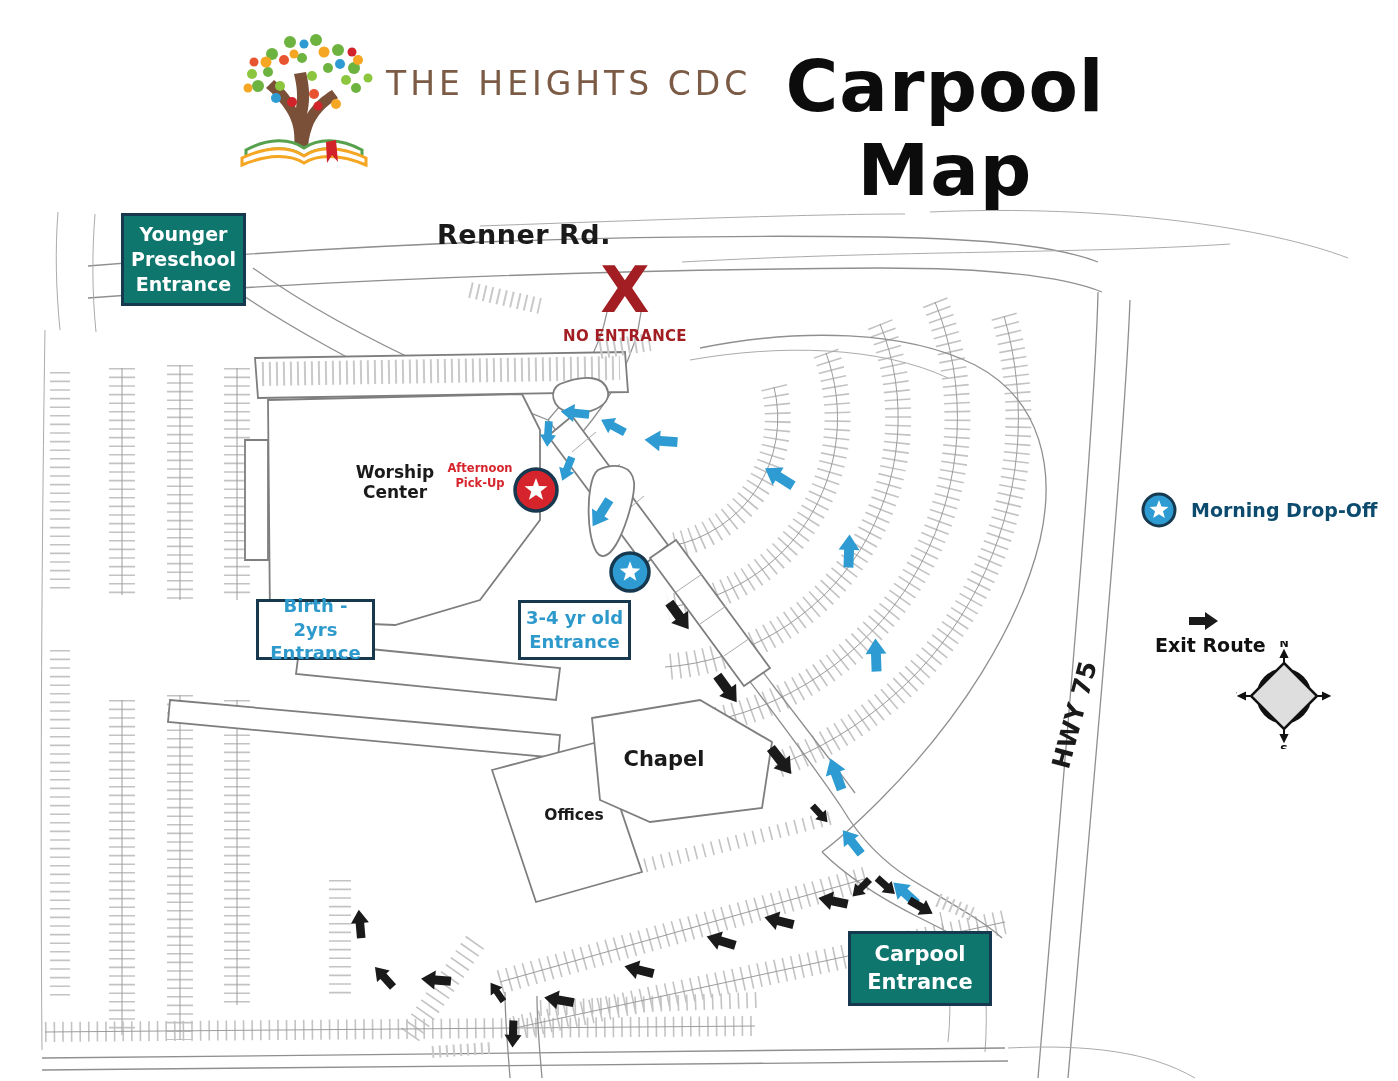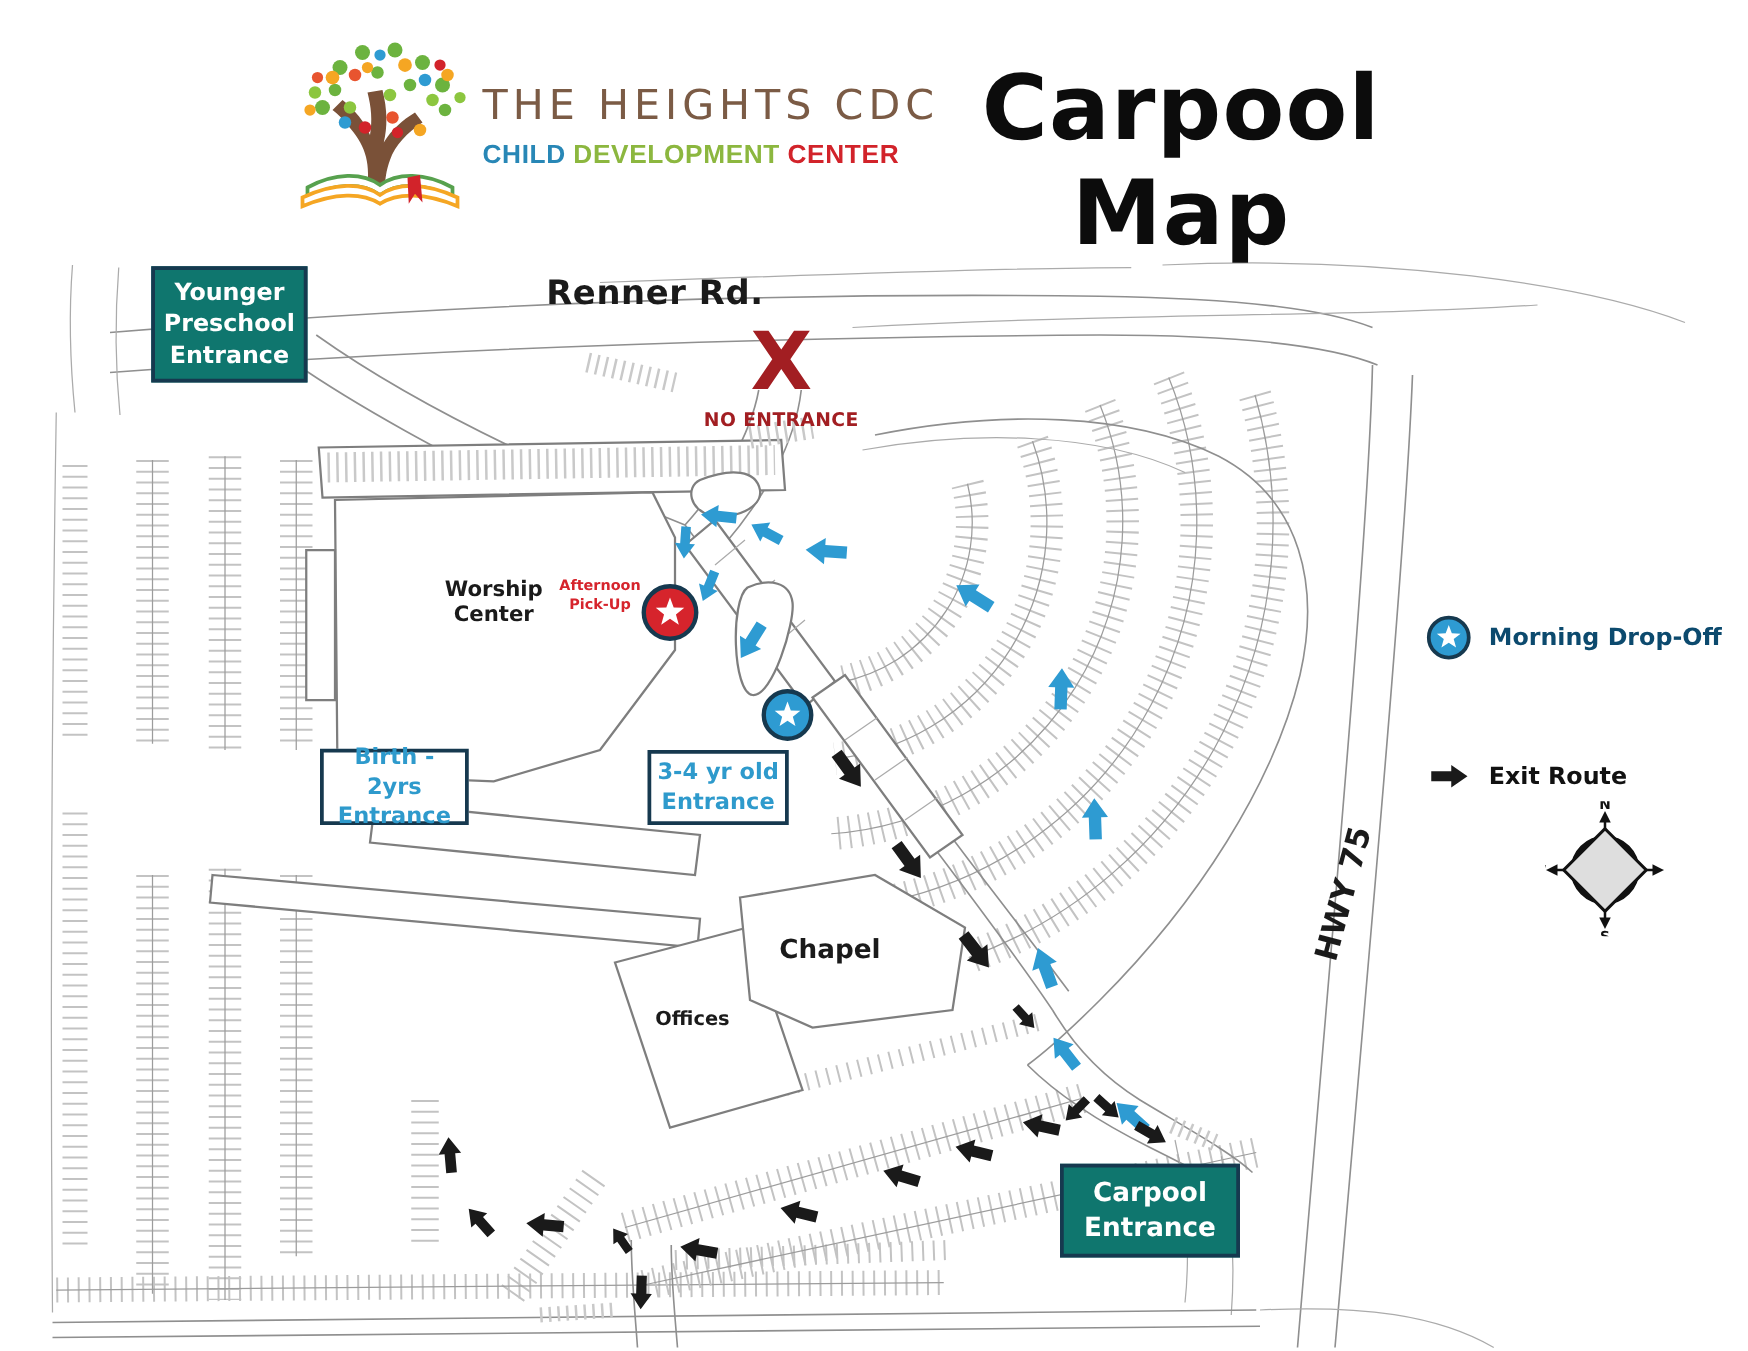--- a/index.html
+++ b/index.html
@@ -17,21 +17,21 @@
     font-family:"DejaVu Sans",sans-serif;font-size:72px;font-weight:800;color:#0c0c0c;letter-spacing:1px;}
 
   
   .map-label{position:absolute;color:#1a1a1a;font-family:"DejaVu Sans",sans-serif;font-weight:700;line-height:1.2;}
   .lbl-renner{left:437px;top:219px;font-size:27px;letter-spacing:0.5px;}
   .lbl-x{left:592px;top:258px;width:66px;text-align:center;font-size:64px;font-weight:800;color:#a21e22;line-height:1;}
   .lbl-noentrance{left:562px;top:327px;width:126px;text-align:center;font-size:15px;font-weight:800;color:#a21e22;letter-spacing:0.3px;}
   .lbl-worship{left:330px;top:462px;width:130px;text-align:center;font-size:17px;}
   .lbl-afternoon{left:438px;top:461px;width:84px;text-align:center;font-size:11.5px;color:#d6242c;line-height:1.3;}
   .lbl-chapel{left:618px;top:747px;width:92px;text-align:center;font-size:21px;}
-  .lbl-offices{left:508px;top:806px;width:92px;text-align:center;font-size:15.5px;}
+  .lbl-offices{left:508px;top:806px;width:92px;text-align:center;font-size:15.5px;padding-left:20px;}
   .lbl-hwy{left:1010px;top:700px;width:130px;text-align:center;font-size:25px;font-weight:700;
     transform:rotate(-75deg);transform-origin:center;}
 
   
   .box{position:absolute;border:3px solid #16394f;box-sizing:border-box;display:flex;flex-direction:column;
     justify-content:center;text-align:center;font-weight:700;font-family:"DejaVu Sans",sans-serif;line-height:1.33;}
   .box.filled{background:#0f766e;color:#ffffff;}
   .box.outline{background:#ffffff;color:#2e9acc;}
   .box-younger{left:121px;top:213px;width:125px;height:93px;font-size:19px;}
   .box-birth{left:256px;top:599px;width:119px;height:61px;font-size:18px;}
@@ -251,21 +251,20 @@
         <circle cx="64" cy="78" r="5" fill="#d2232a"></circle>
           <circle cx="124" cy="28" r="4.5" fill="#d2232a"></circle>
           <circle cx="90" cy="82" r="4.5" fill="#d2232a"></circle>
       </g>
       <path d="M18,126 C40,114 62,114 76,124 C90,114 112,114 134,126 L134,134 C112,122 90,122 76,132 C62,122 40,122 18,134 Z" fill="#ffffff" stroke="#57a14e" stroke-width="3"></path>
       <path d="M14,134 C40,122 62,122 76,132 C90,122 112,122 138,134 L138,141 C112,130 90,130 76,139 C62,130 40,130 14,141 Z" fill="#ffffff" stroke="#f5a623" stroke-width="3"></path>
       <path d="M98,118 L108,116 L110,138 L104,131 L99,139 Z" fill="#d2232a"></path>
     </svg>
     <div class="logo-text">
       <div class="logo-title">THE HEIGHTS CDC</div>
-      <div class="logo-sub"><span class="w1">CHILD</span><span class="w2">DEVELOPMENT</span><span class="w3">CENTER</span></div>
     </div>
   </div>
   <div class="page-title">Carpool Map</div>
 
   <div class="map-label lbl-renner">Renner Rd.</div>
   <div class="map-label lbl-x">X</div>
   <div class="map-label lbl-noentrance">NO ENTRANCE</div>
   <div class="map-label lbl-worship">
     <div>Worship</div>
       <div>Center</div>
@@ -296,21 +295,21 @@
     <div>Entrance</div>
   </div>
 
   <div class="legend-row" style="left:1141px;top:492px;">
     <svg width="36" height="36" viewBox="-18 -18 36 36">
       <circle r="16" fill="#2e9bd2" stroke="#16394f" stroke-width="3"></circle>
       <path d="M0,-10 L2.45,-3.38 L9.51,-3.09 L3.97,1.29 L5.88,8.09 L0,4.17 L-5.88,8.09 L-3.97,1.29 L-9.51,-3.09 L-2.45,-3.38 Z" fill="#ffffff"></path>
     </svg>
     <span class="legend-label txt-blue">Morning Drop-Off</span>
   </div>
-  <div class="legend-row" style="left:1141px;top:608px;">
+  <div class="legend-row" style="left:1141px;top:608px;flex-direction:column;">
     <svg width="36" height="26" viewBox="-18 -13 36 26">
       <path d="M-14,-4 L2,-4 L2,-9 L15,0 L2,9 L2,4 L-14,4 Z" fill="#1a1a1a"></path>
     </svg>
     <span class="legend-label txt-black">Exit Route</span>
   </div>
 
   <div class="compass-wrap">
     <svg width="96" height="108" viewBox="0 0 96 108">
       <g transform="translate(48,55)">
         <circle r="25" fill="none" stroke="#111111" stroke-width="5"></circle>

